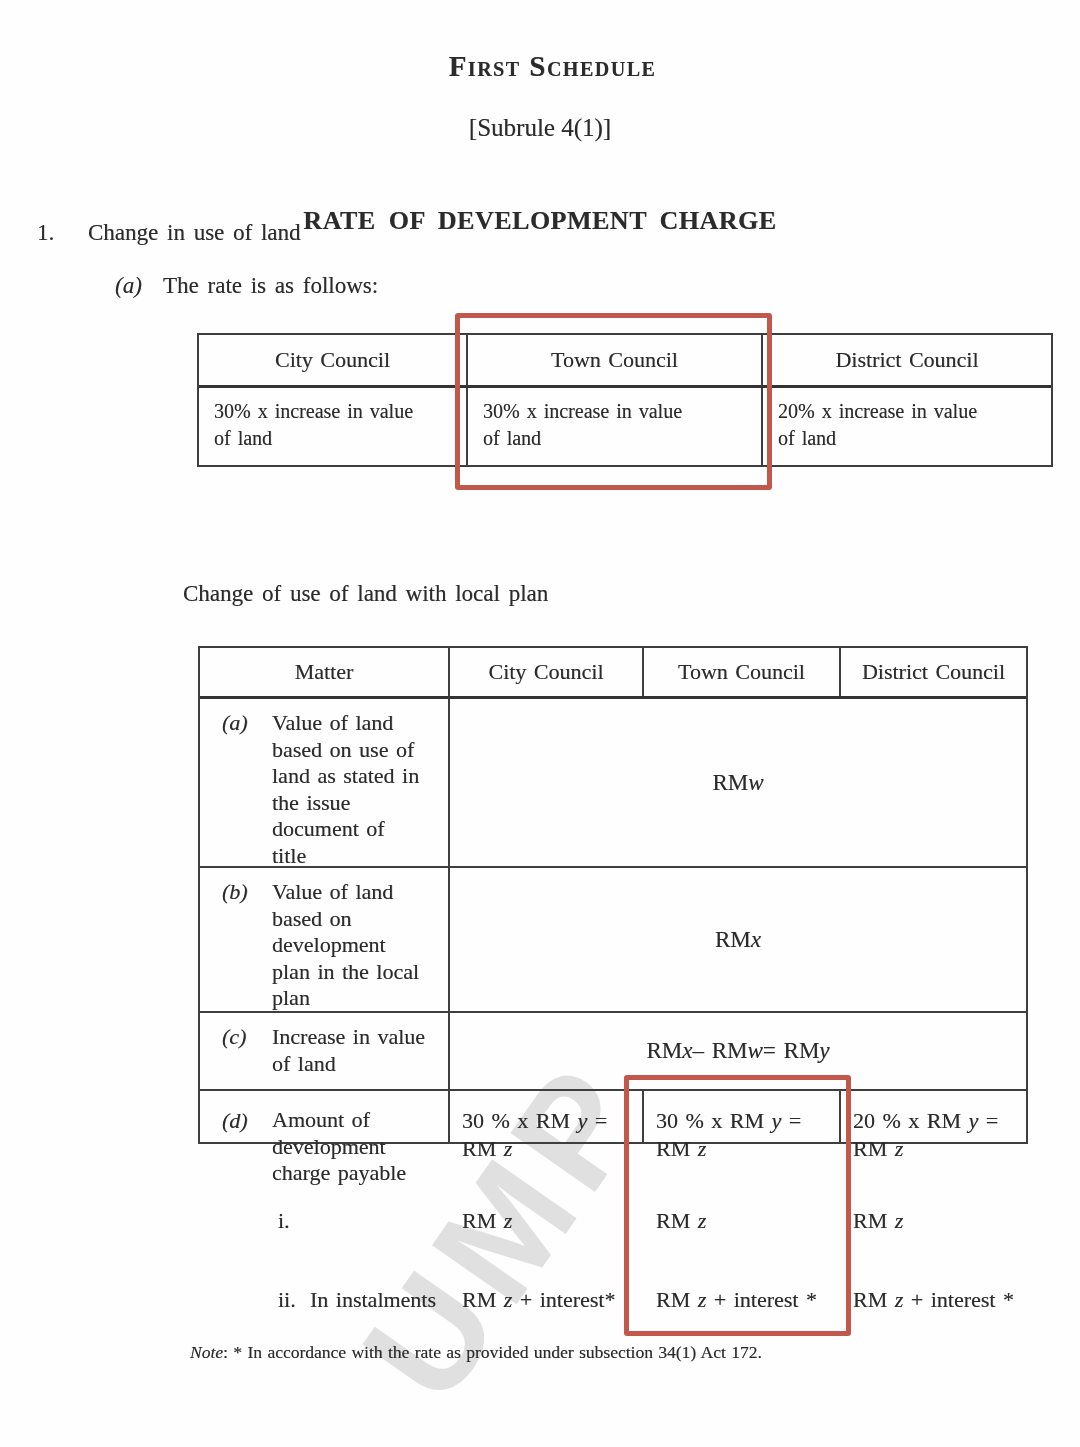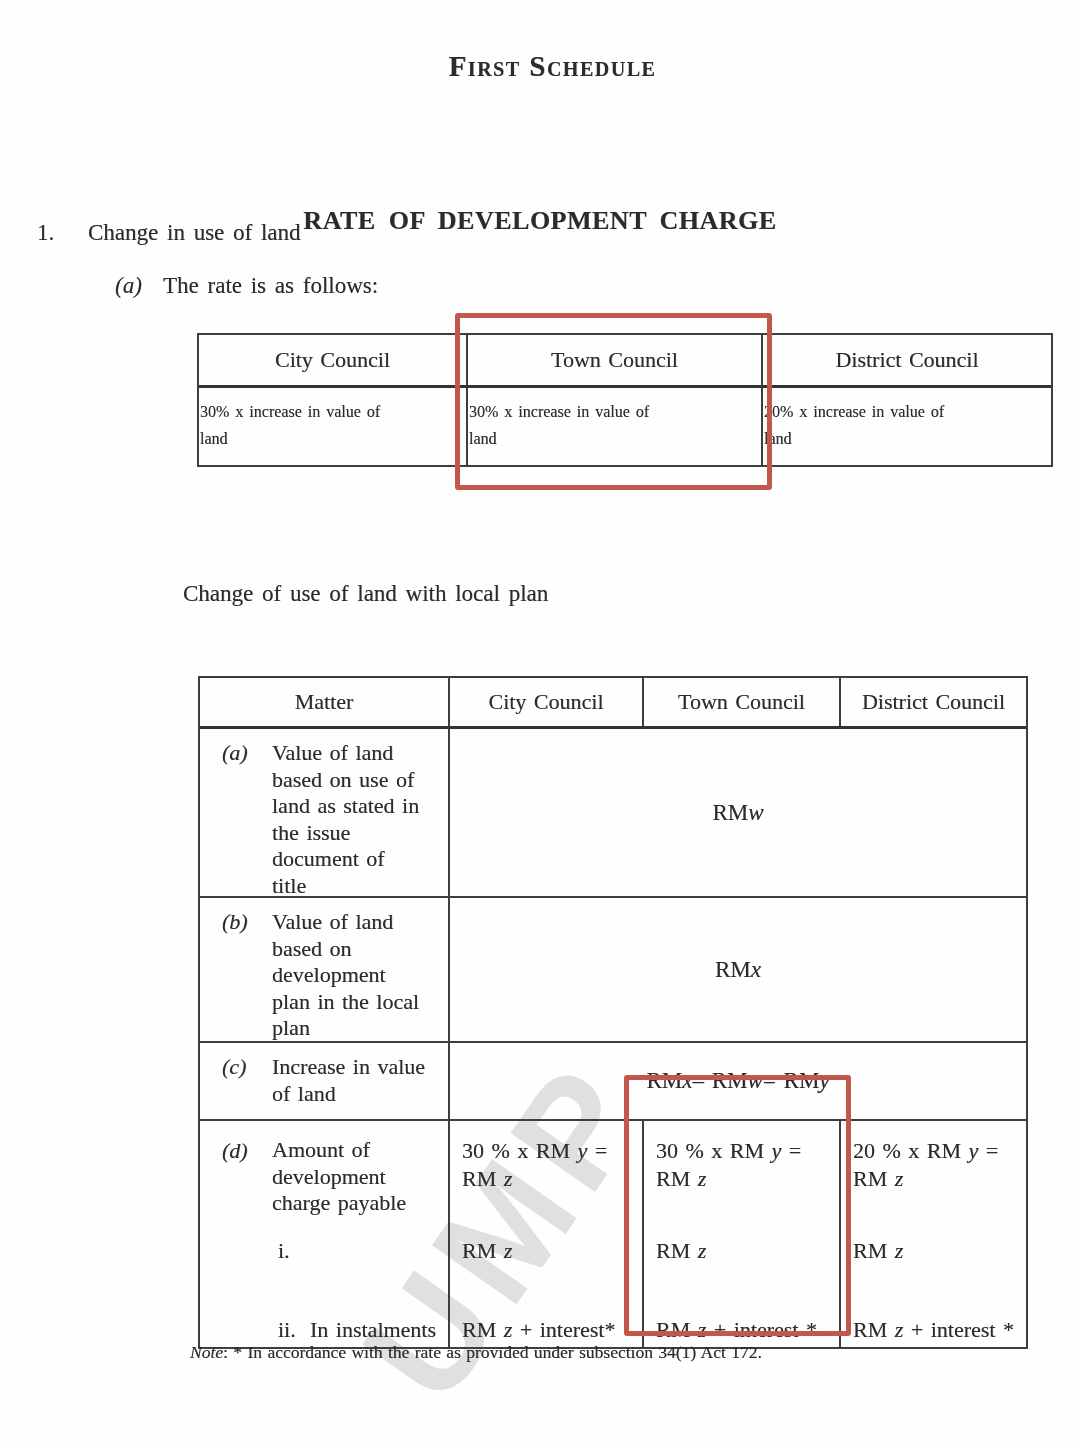--- a/index.html
+++ b/index.html
@@ -41,25 +41,25 @@
   .sub-line { top:581px; left:163px; font-size:23px; word-spacing:3px; white-space:nowrap;margin-left:20px; }
 
   
   .t1 { left:197px; top:333px; width:856px; height:134px;
     border:2.5px solid #3e3e3e; display:grid;
     grid-template-columns:267px 295px 1fr; grid-template-rows:53px 1fr; }
   .t1 > div { border-left:2px solid #3e3e3e; }
   .t1 > .fc { border-left:none; }
   .t1 .hcell { display:flex; align-items:center; justify-content:center;
     font-size:22px; border-bottom:3px solid #333; word-spacing:2px; }
-  .t1 .bcell { padding:10px 0 0 1px; font-size:16px; line-height:27px; word-spacing:2px; }
+  .t1 .bcell { padding:10px 0 0 15px; font-size:20px; line-height:27px; word-spacing:2px; }
   .t1 .bcell .w { width:200px; }
 
   
-  .t2 { left:198px; top:676px; width:830px; height:673px;
+  .t2 { left:198px; top:646px; width:830px; height:498px;
     border:2.5px solid #3e3e3e; display:grid;
     grid-template-columns:248px 194px 197px 1fr;
     grid-template-rows:48px 170px 145px 78px 1fr;
     font-size:22px; word-spacing:2px; }
   .t2 > div { border-left:2px solid #3e3e3e; border-top:2px solid #3e3e3e; }
   .t2 > .nl { border-left:none; }
   .t2 > .nt { border-top:none; }
   .t2 > .tk { border-top-width:3px; border-top-color:#333; }
   .t2 .hcell { display:flex; align-items:center; justify-content:center; }
   .matter { display:flex; padding:11px 6px 0 22px; }
@@ -91,20 +91,21 @@
 </style>
 </head>
 <body>
 
 <div class="page">
 
   <div class="wm">UMP</div>
 
   <div class="doc-title">First Schedule</div>
 
+  <div class="doc-subrule">[Subrule 4(1)]</div>
 
   <div class="doc-heading">RATE OF DEVELOPMENT CHARGE</div>
 
   <div class="line sec">
     <span class="num">1.</span><span>Change in use of land</span>
   </div>
 
   <div class="line it-a">
     <span class="ilabel">(a)</span><span>The rate is as follows:</span>
   </div>

